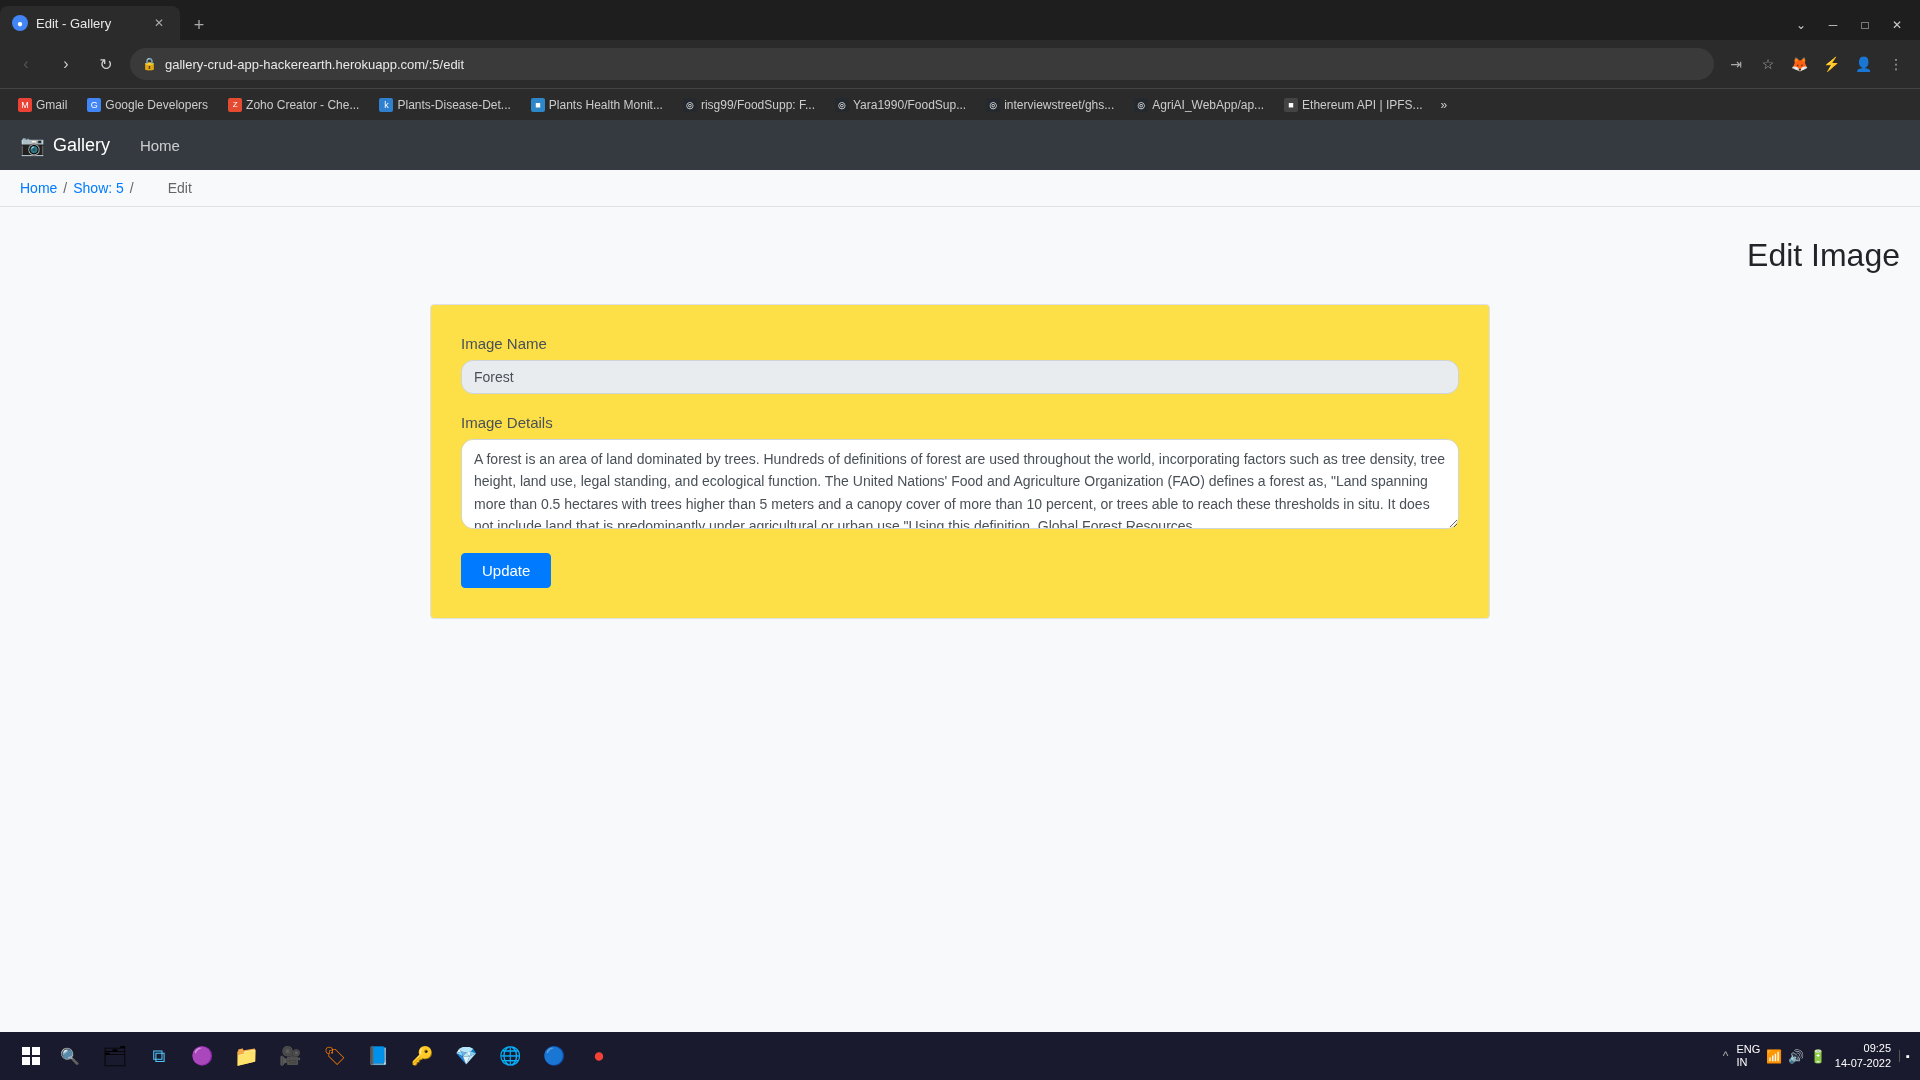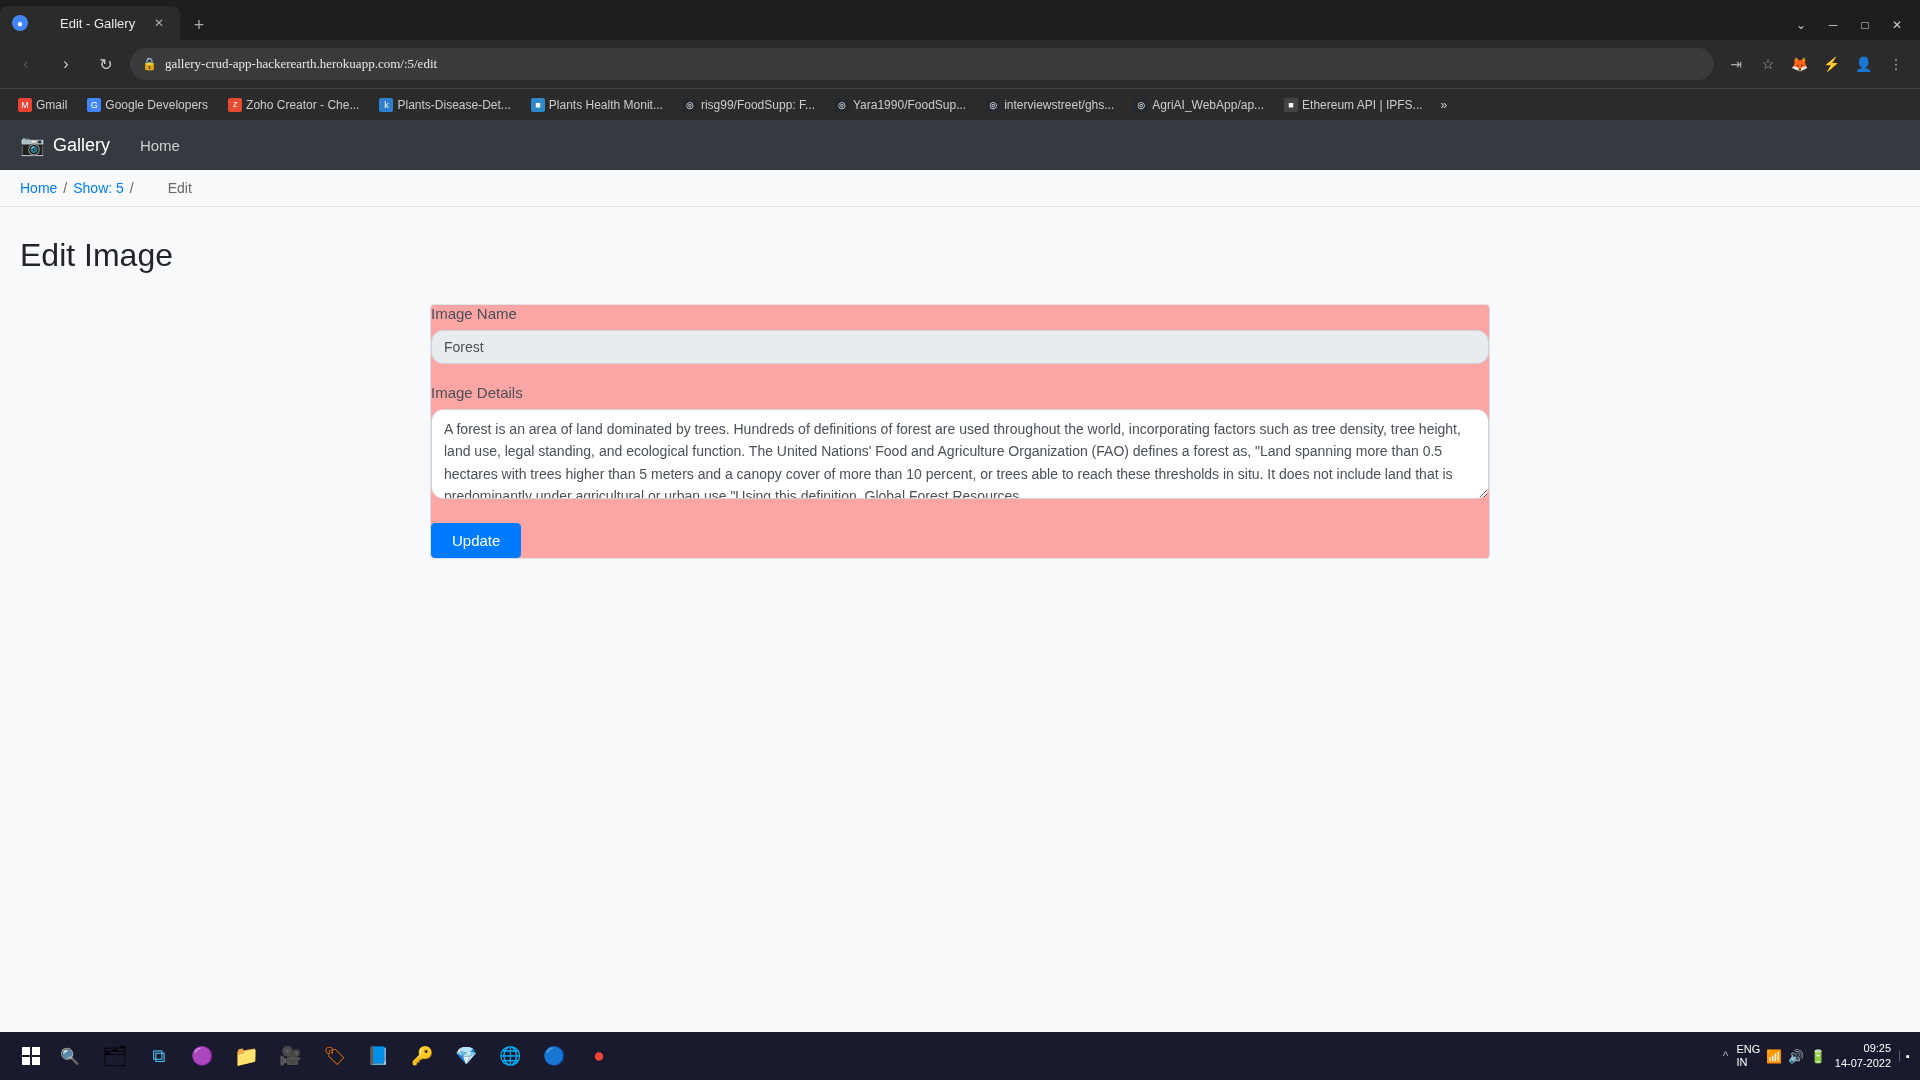--- a/index.html
+++ b/index.html
@@ -3,32 +3,32 @@
   <meta charset="utf-8">
   <style>
     * { margin: 0; padding: 0; box-sizing: border-box; }
     body { font-family: 'Segoe UI', Arial, sans-serif; background: #f0f0f0; display: flex; flex-direction: column; height: 1080px; overflow: hidden; }
 
     
     .browser-chrome { background: #2b2b2b; display: flex; flex-direction: column; }
     .tab-bar { display: flex; align-items: flex-end; padding: 6px 0 0 0; background: #1e1e1e; height: 40px; }
     .tab { display: flex; align-items: center; background: #2b2b2b; border-radius: 8px 8px 0 0; padding: 0 12px; height: 34px; min-width: 180px; max-width: 240px; color: #e8e8e8; font-size: 13px; gap: 8px; position: relative; }
     .tab .favicon { width: 16px; height: 16px; border-radius: 50%; background: #4285f4; display: flex; align-items: center; justify-content: center; font-size: 10px; color: white; flex-shrink: 0; }
-    .tab .tab-title { flex: 1; overflow: hidden; text-overflow: ellipsis; white-space: nowrap; margin-left: 24px; }
+    .tab .tab-title { flex: 1; overflow: hidden; text-overflow: ellipsis; white-space: nowrap; }
     .tab .close-tab { width: 18px; height: 18px; border-radius: 50%; display: flex; align-items: center; justify-content: center; font-size: 12px; color: #aaa; cursor: pointer; }
     .tab-new { display: flex; align-items: center; justify-content: center; width: 30px; height: 30px; color: #aaa; font-size: 18px; cursor: pointer; margin-left: 4px; border-radius: 50%; }
     .tab-controls { margin-left: auto; display: flex; align-items: center; gap: 2px; padding-right: 8px; }
     .tab-control-btn { width: 30px; height: 30px; display: flex; align-items: center; justify-content: center; color: #ccc; font-size: 12px; cursor: pointer; }
 
     .address-bar-row { display: flex; align-items: center; padding: 6px 10px; gap: 8px; height: 48px; }
     .nav-btn { width: 32px; height: 32px; border-radius: 50%; display: flex; align-items: center; justify-content: center; color: #ccc; font-size: 16px; cursor: pointer; background: transparent; border: none; }
     .nav-btn.disabled { color: #555; cursor: default; }
     .address-bar { flex: 1; background: #3a3a3a; border-radius: 20px; height: 32px; display: flex; align-items: center; padding: 0 12px; gap: 8px; }
     .lock-icon { color: #aaa; font-size: 12px; }
-    .address-text { color: #e8e8e8; font-size: 13px; flex: 1; font-family: Liberation Serif, serif; }
+    .address-text { color: #e8e8e8; font-size: 13px; flex: 1; }
     .addr-action-btn { width: 28px; height: 28px; display: flex; align-items: center; justify-content: center; color: #aaa; font-size: 14px; cursor: pointer; border-radius: 50%; }
     .browser-actions { display: flex; gap: 4px; }
 
     .bookmarks-bar { background: #2b2b2b; display: flex; align-items: center; padding: 0 10px; height: 32px; gap: 4px; border-top: 1px solid #444; overflow: hidden; }
     .bookmark-item { display: flex; align-items: center; gap: 4px; padding: 2px 8px; border-radius: 4px; color: #ccc; font-size: 12px; cursor: pointer; white-space: nowrap; }
     .bookmark-favicon { width: 14px; height: 14px; border-radius: 2px; display: flex; align-items: center; justify-content: center; font-size: 9px; flex-shrink: 0; }
     .more-bookmarks { color: #ccc; font-size: 12px; padding: 2px 6px; cursor: pointer; }
 
     
     .app-wrapper { flex: 1; display: flex; flex-direction: column; background: white; overflow: hidden; }
@@ -40,22 +40,22 @@
     .app-nav-link { color: rgba(255,255,255,0.75); font-size: 15px; text-decoration: none; padding: 6px 10px; border-radius: 4px; }
 
     
     .breadcrumb-bar { background: #f8f9fa; border-bottom: 1px solid #e0e0e0; padding: 10px 20px; display: flex; align-items: center; gap: 6px; font-size: 14px; }
     .breadcrumb-link { color: #007bff; text-decoration: none; cursor: pointer; }
     .breadcrumb-sep { color: #666; }
     .breadcrumb-current { color: #666; margin-left: 28px; }
 
     
     .page-content { flex: 1; padding: 30px 20px; background: #f8f9fa; overflow-y: auto; }
-    .page-title { text-align: left; font-size: 32px; font-weight: 400; color: #212529; margin-bottom: 30px; }
-    .form-card { background: #fca5a5; border: 1px solid #dee2e6; border-radius: 4px; max-width: 1060px; margin: 4px auto; }
+    .page-title { text-align: right; font-size: 32px; font-weight: 400; color: #212529; margin-bottom: 30px; }
+    .form-card { background: #fde047; border: 1px solid #dee2e6; border-radius: 4px; padding: 30px; max-width: 1060px; margin: 4px auto; }
     .form-group { margin-bottom: 20px; }
     .form-label { display: block; font-size: 15px; color: #495057; margin-bottom: 8px; font-weight: 400; }
     .form-control { width: 100%; padding: 8px 12px; font-size: 14px; color: #495057; background: #e9ecef; border: 1px solid #ced4da; border-radius: 12px; outline: none; }
     textarea.form-control { resize: vertical; height: 100px; font-family: inherit; line-height: 1.6; }
     .btn-primary { background: #007bff; border: 1px solid #007bff; color: white; padding: 8px 20px; font-size: 15px; border-radius: 4px; cursor: pointer; }
 
     
     .taskbar { background: #1a1a2e; height: 48px; display: flex; align-items: center; padding: 0 10px; position: relative; }
     .taskbar-start { width: 42px; height: 42px; display: flex; align-items: center; justify-content: center; cursor: pointer; }
     .taskbar-search { width: 36px; height: 36px; display: flex; align-items: center; justify-content: center; cursor: pointer; color: white; font-size: 16px; }

